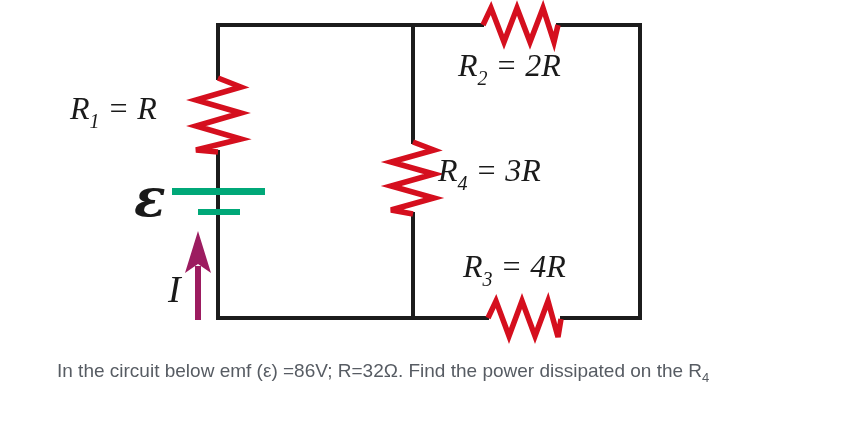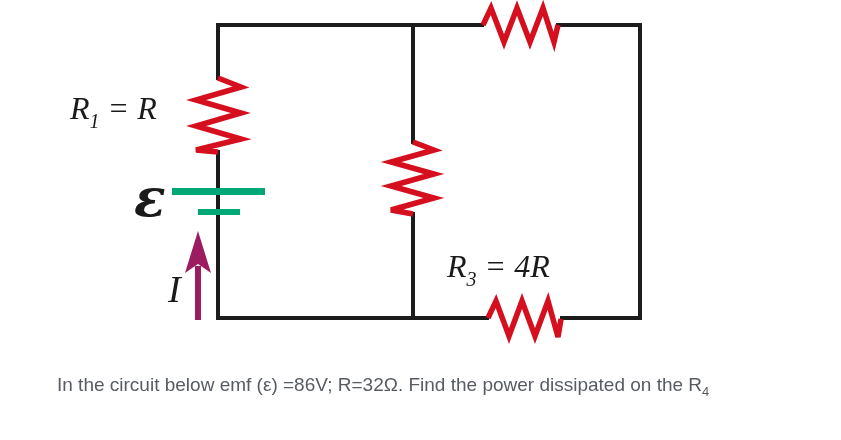--- a/index.html
+++ b/index.html
@@ -28,21 +28,21 @@
     position:absolute;color:var(--label);
     font-family:"DejaVu Serif","Liberation Serif",serif;
     font-style:italic;font-weight:bold;font-size:52px;line-height:1;
   }
   .current-label{
     position:absolute;color:var(--label);
     font-family:"Liberation Serif","DejaVu Serif",serif;
     font-style:italic;font-size:38px;line-height:1;
   }
   .question{
-    position:absolute;left:57px;top:371px;width:740px;
+    position:absolute;left:57px;top:357px;width:740px;
     color:var(--question);font-size:19px;line-height:28px;
     white-space:pre-wrap;
   }
   .question sub{font-size:13px;line-height:0;}
 </style>
 </head>
 <body>
 
 <div class="stage">
 
@@ -65,23 +65,25 @@
 
     <rect class="plate" x="172" y="188" width="93" height="7"></rect>
     <rect class="plate" x="198" y="209" width="42" height="6"></rect>
 
     <line class="arrow-shaft" x1="198" y1="320" x2="198" y2="266"></line>
     <polygon class="arrow-head" points="198,231 185,273 198,264 211,273"></polygon>
   </svg>
 
   <div class="clabel" style="left:70px;top:90px;width:126px;text-align:left;"><span>R</span><sub>1</sub><span> = R</span></div>
 
+  <div class="clabel" style="left:458px;top:47px;"><span>R</span><sub>2</sub><span> = 2R</span></div>
 
+  <div class="clabel" style="left:438px;top:152px;"><span>R</span><sub>4</sub><span> = 3R</span></div>
 
-  <div class="clabel" style="left:447px;top:248px;"><span>R</span><sub>3</sub><span> = 4R</span></div>
+  <div class="clabel" style="left:463px;top:248px;"><span>R</span><sub>3</sub><span> = 4R</span></div>
 
   <div class="emf-label" style="left:134px;top:172px;">ε</div>
 
   <div class="current-label" style="left:168px;top:270px;">I</div>
 
   <div class="question"><span>In the circuit below emf (ε) =86V; R=32Ω. Find the power dissipated on the R</span><sub>4</sub><br></div>
 
 </div>
 
 </body></html>

